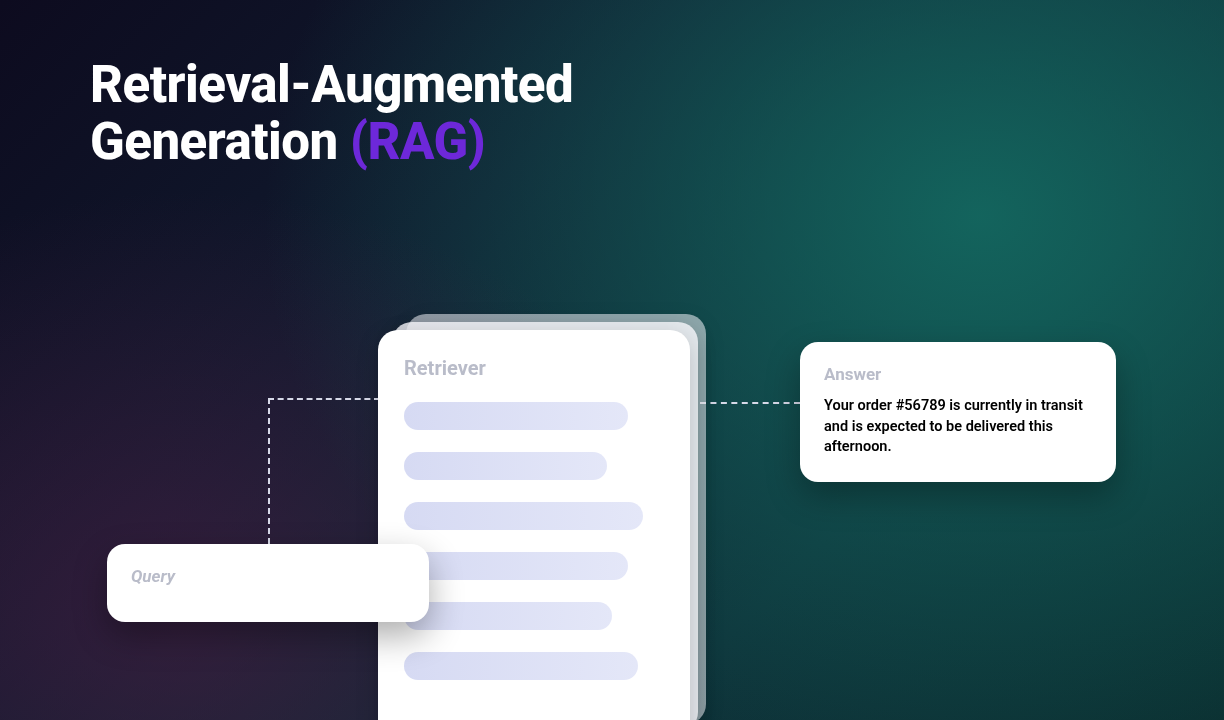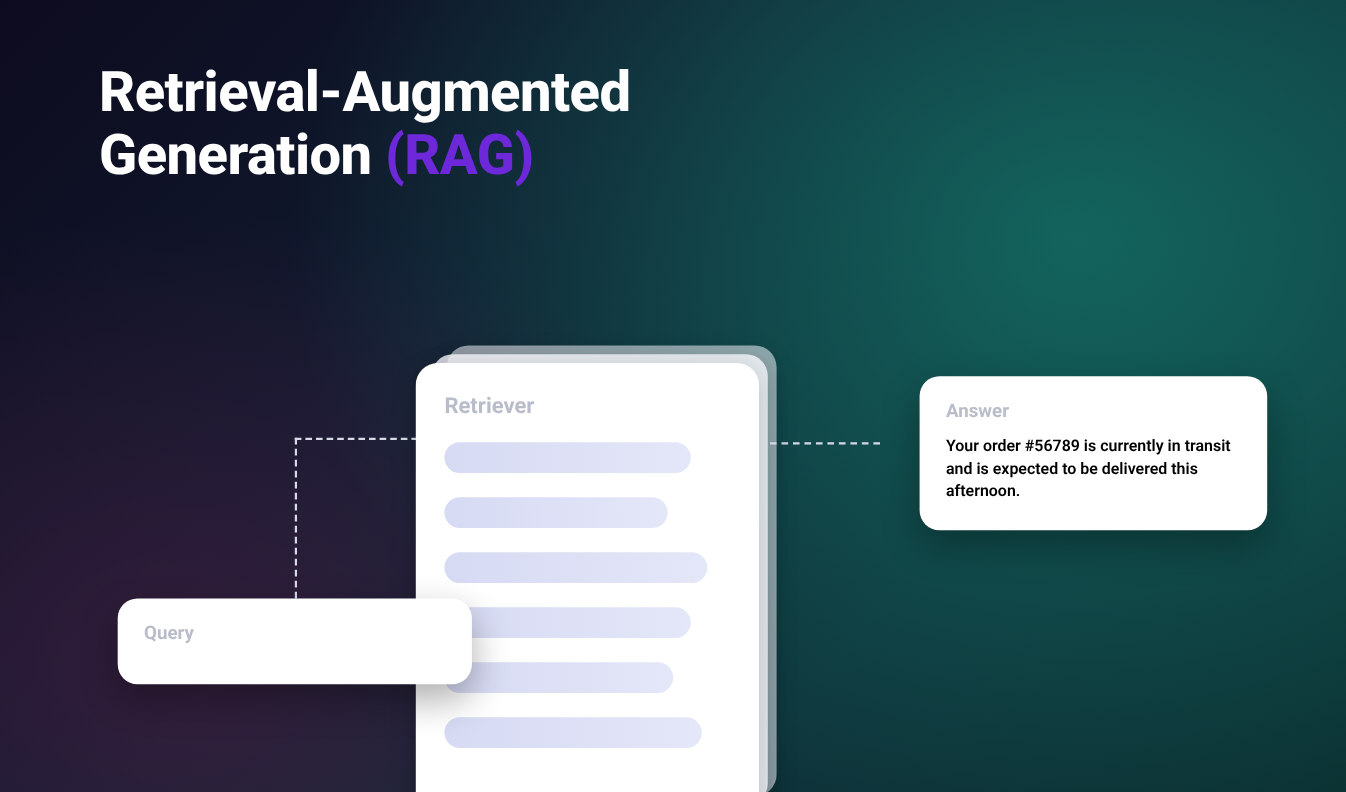--- a/index.html
+++ b/index.html
@@ -62,28 +62,29 @@
 
   
   .query-card {
     position: absolute;
     left: 107px; top: 544px;
     width: 322px;
     background: #ffffff;
     border-radius: 18px;
     padding: 22px 24px 24px 24px;
     box-shadow: 0 14px 34px rgba(0,0,0,0.32);
+    font-style: italic;
   }
   .card-title { font-size: 17px; font-weight: 700; color: #b9bcc9; margin-bottom: 12px; }
   .card-body { font-size: 14.5px; font-weight: 600; line-height: 1.42; color: #000000; }
 
   
   .answer-card {
     position: absolute;
-    left: 836px; top: 342px;
+    left: 800px; top: 342px;
     width: 316px;
     background: #ffffff;
     border-radius: 18px;
     padding: 22px 24px 24px 24px;
     box-shadow: 0 14px 34px rgba(0,0,0,0.30);
   }
 </style>
 </head>
 <body>
 

